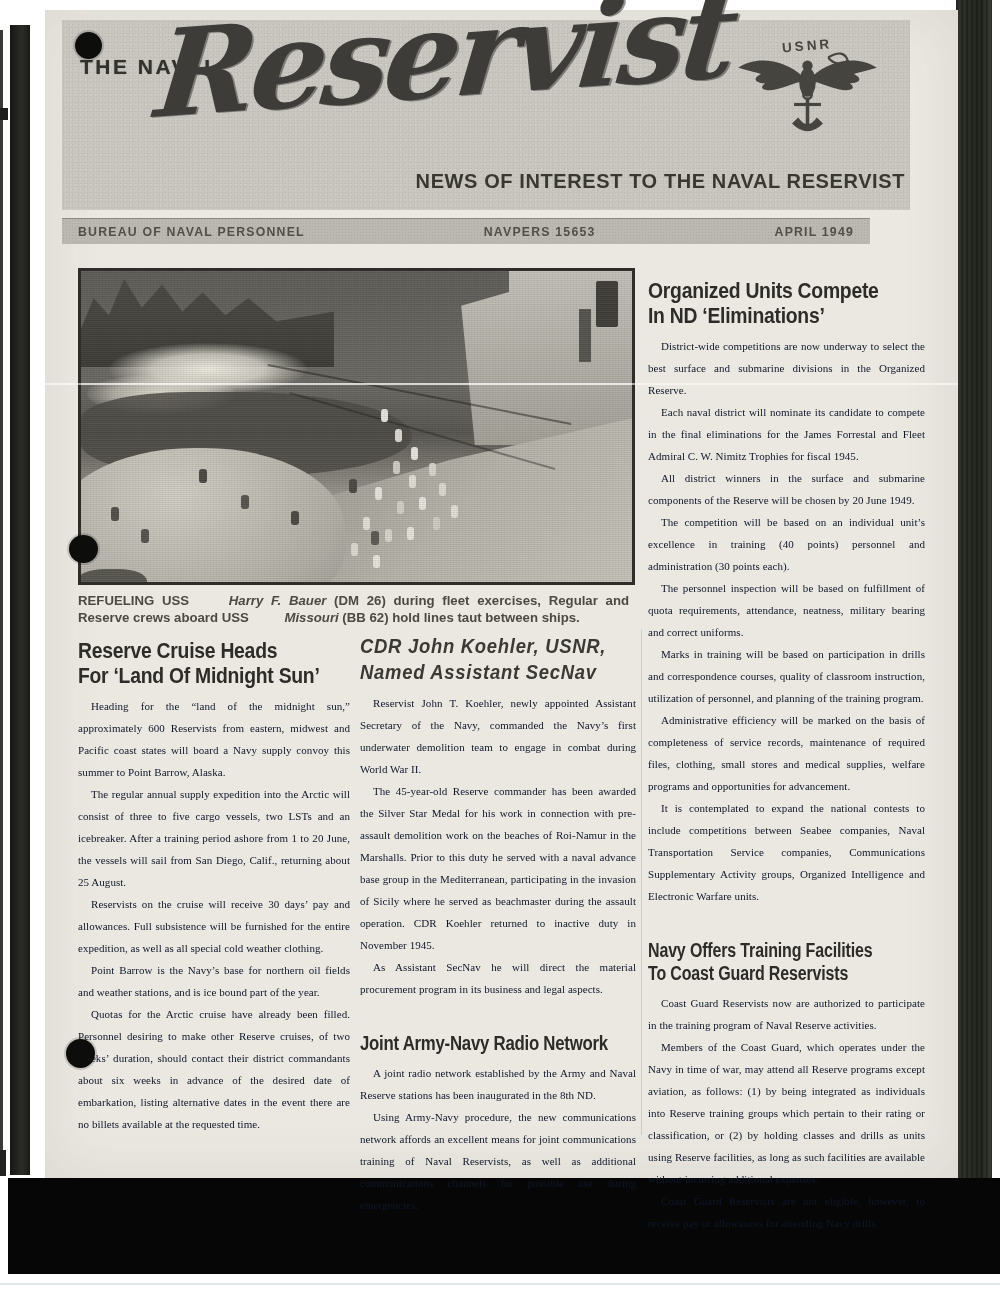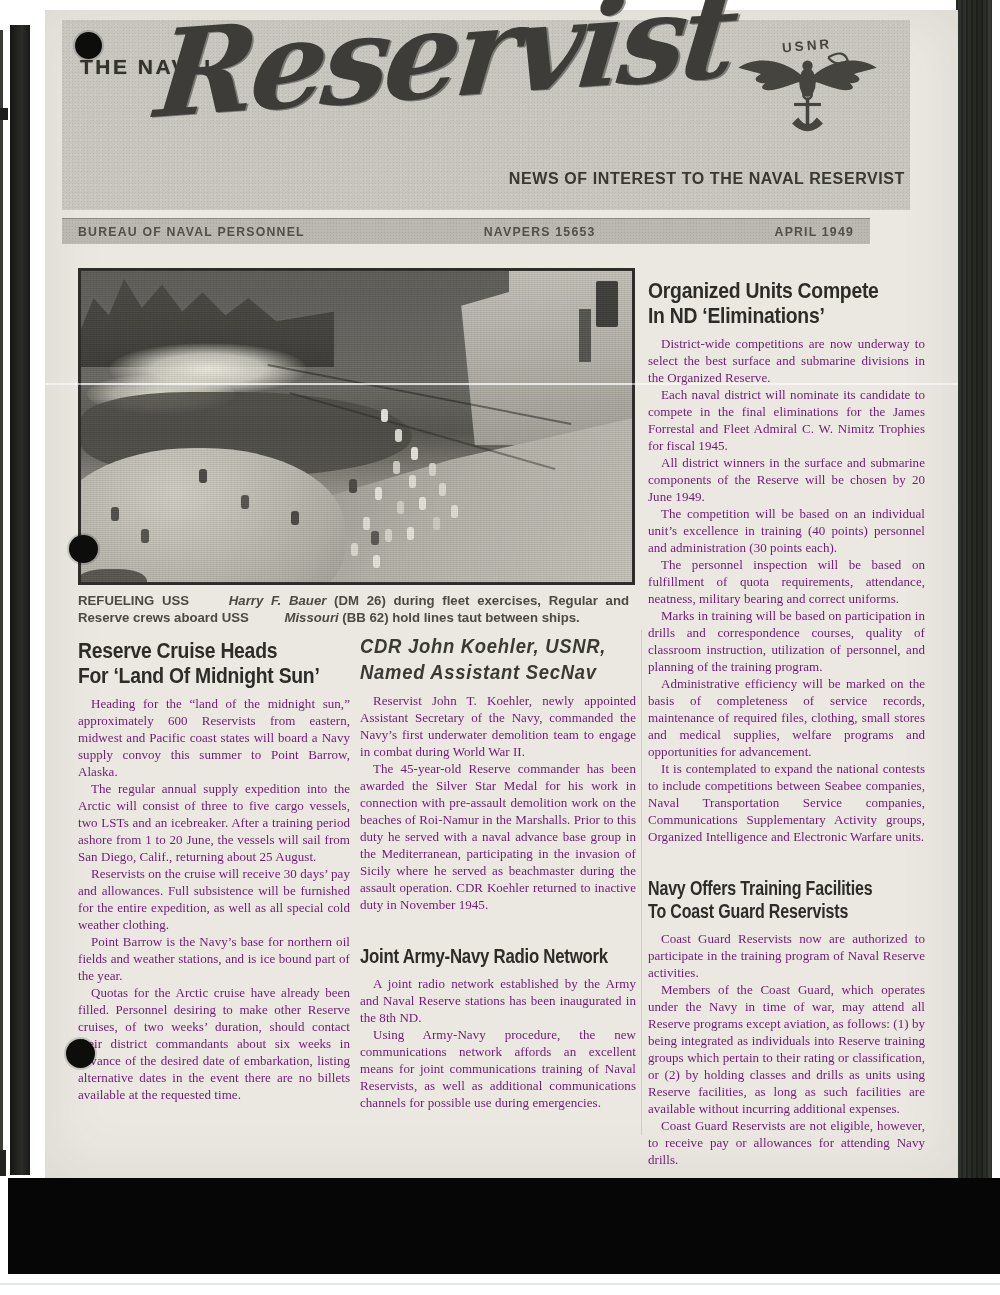--- a/index.html
+++ b/index.html
@@ -44,21 +44,21 @@
   .kicker{position:absolute;left:18px;top:35px;font-family:"Liberation Sans",sans-serif;
     font-weight:bold;font-size:21px;letter-spacing:2.5px;color:#33322d;
     text-shadow:0 0 1px rgba(40,40,36,.6);}
   .script-title{
     position:absolute;left:88px;top:-16px;font-family:"DejaVu Serif",serif;
     font-style:italic;font-weight:bold;font-size:120px;color:#3d3c38;
     transform:rotate(-4deg) skewX(-10deg);transform-origin:0 100%;
     letter-spacing:-5px;text-shadow:2px 1px 0 rgba(61,60,56,.55);
   }
   .tagline{position:absolute;right:5px;top:150px;font-family:"Liberation Sans",sans-serif;
-    font-weight:bold;font-size:16px;letter-spacing:.6px;color:#39382f;}
+    font-weight:bold;font-size:20px;letter-spacing:.6px;color:#39382f;}
   .eagle{position:absolute;left:668px;top:14px;width:155px;height:110px;}
 
   .info-bar{
     position:absolute;left:17px;top:208px;width:808px;height:26px;background:#bab8b0;
     border-top:1px solid #8a8882;box-sizing:border-box;
     background-image:radial-gradient(rgba(0,0,0,.08) 1px,transparent 1px);background-size:3px 3px;
     display:flex;align-items:center;justify-content:space-between;padding:0 16px;
     font-family:"Liberation Sans",sans-serif;font-weight:bold;font-size:12.3px;
     letter-spacing:1.2px;color:#514f48;
   }
@@ -112,22 +112,22 @@
   .col2{left:315px;top:623px;width:276px;}
   .col3{left:603px;top:268px;width:277px;}
   .article + .article{margin-top:32px;}
   .hl{margin:0 0 7px 0;font-family:"Liberation Sans",sans-serif;font-weight:bold;color:#2d2c28;}
   .hl-line{white-space:nowrap;transform-origin:0 50%;}
   .hl-cruise .hl-line{font-size:22px;line-height:25px;transform:scaleX(.88);letter-spacing:-.3px;}
   .hl-koehler .hl-line{font-size:20.5px;line-height:26px;font-style:italic;letter-spacing:.8px;transform:scaleX(.9);color:#3a3934;}
   .hl-radio .hl-line{font-size:20px;line-height:23px;transform:scaleX(.84);letter-spacing:-.3px;}
   .hl-compete .hl-line{font-size:22px;line-height:25px;transform:scaleX(.88);letter-spacing:-.3px;}
   .hl-cg .hl-line{font-size:20px;line-height:23px;transform:scaleX(.8);letter-spacing:-.2px;}
-  p.body{margin:0;text-indent:13px;text-align:justify;font-size:13px;line-height:17px;
-    color:#701a75;letter-spacing:.05px;}
+  p.body{margin:0;text-indent:13px;text-align:justify;font-size:11px;line-height:22px;
+    color:#0f172a;letter-spacing:.05px;}
 </style>
 </head>
 <body>
 
 <div class="edge-line-left"></div>
 <div class="edge-tick"></div>
 <div class="edge-tick2"></div>
 <div class="strip-left"></div>
 <div class="strip-right"></div>
 <div class="band-bottom"></div>
@@ -201,20 +201,21 @@
   </div>
 
   <div class="col col2">
     <div class="article">
       <h2 class="hl hl-koehler">
         <div class="hl-line">CDR John Koehler, USNR,</div>
         <div class="hl-line">Named Assistant SecNav</div>
       </h2>
       <p class="body">Reservist John T. Koehler, newly appointed Assistant Secretary of the Navy, commanded the Navy’s first underwater demolition team to engage in combat during World War II.</p>
       <p class="body">The 45-year-old Reserve commander has been awarded the Silver Star Medal for his work in connection with pre-assault demolition work on the beaches of Roi-Namur in the Marshalls.  Prior to this duty he served with a naval advance base group in the Mediterranean, participating in the invasion of Sicily where he served as beachmaster during the assault operation.  CDR Koehler returned to inactive duty in November 1945.</p>
+      <p class="body">As Assistant SecNav he will direct the material procurement program in its business and legal aspects.</p>
     </div>
     <div class="article">
       <h2 class="hl hl-radio">
         <div class="hl-line">Joint Army-Navy Radio Network</div>
       </h2>
       <p class="body">A joint radio network established by the Army and Naval Reserve stations has been inaugurated in the 8th ND.</p>
       <p class="body">Using Army-Navy procedure, the new communications network affords an excellent means for joint communications training of Naval Reservists, as well as additional communications channels for possible use during emergencies.</p>
     </div>
   </div>
 

